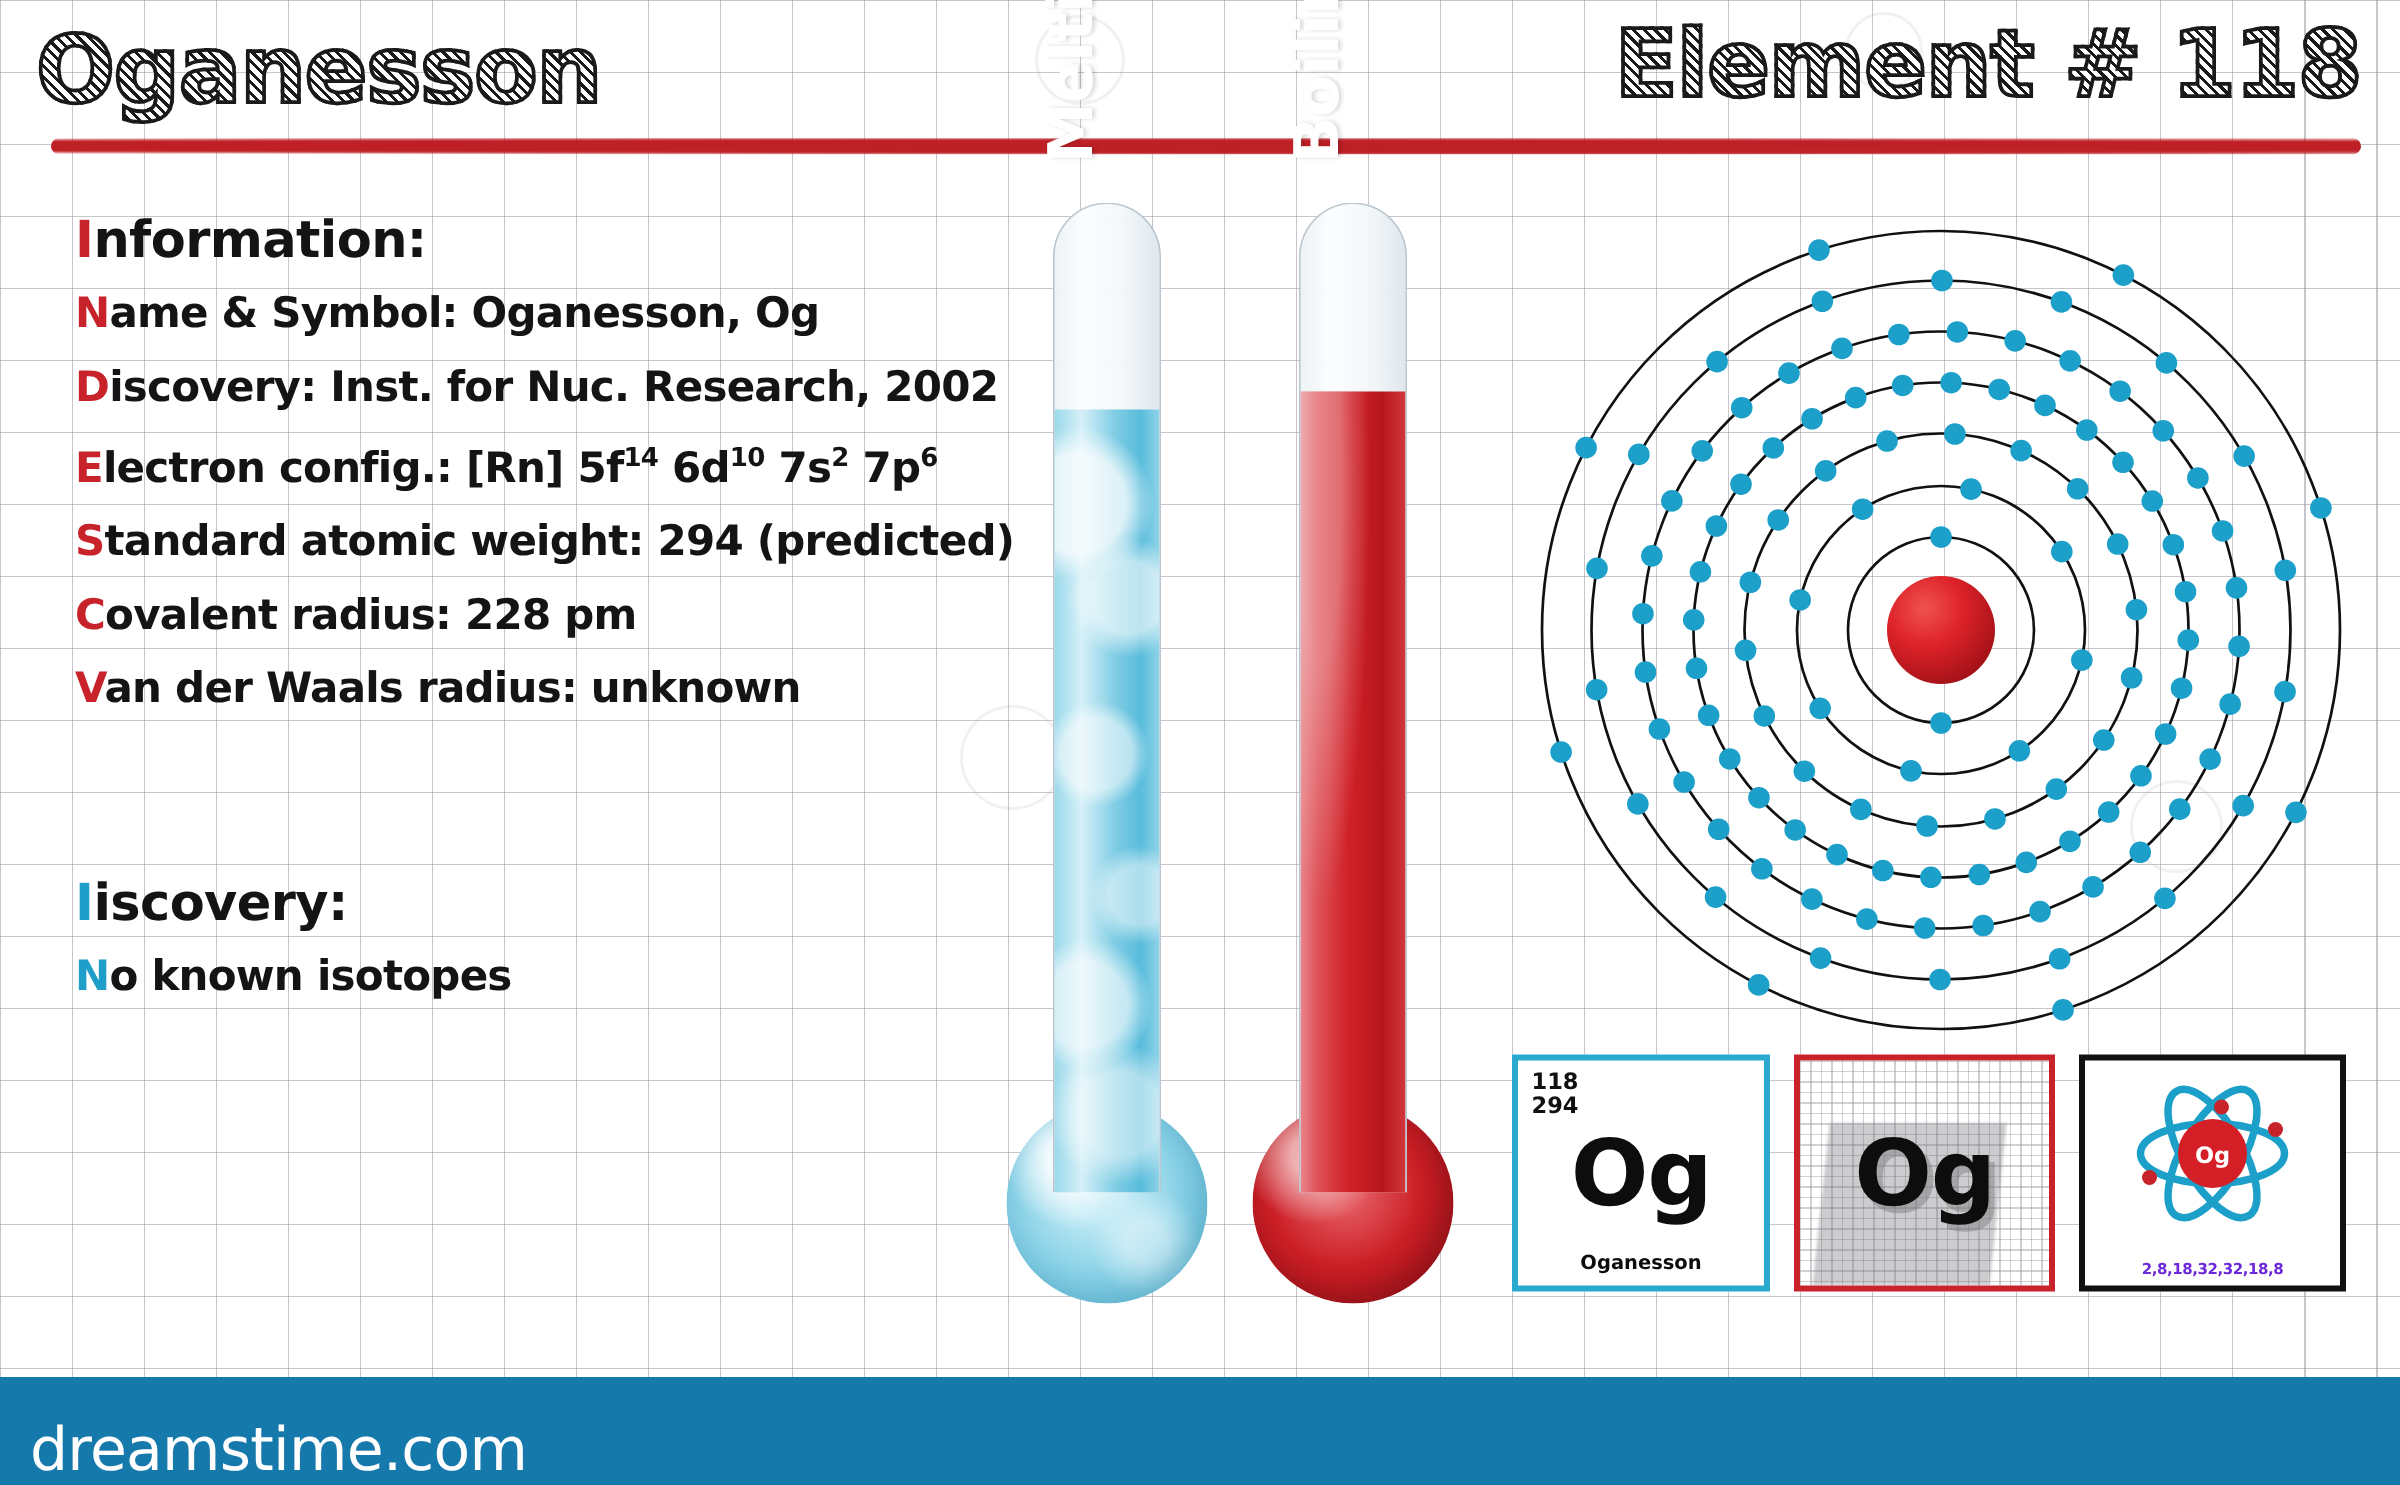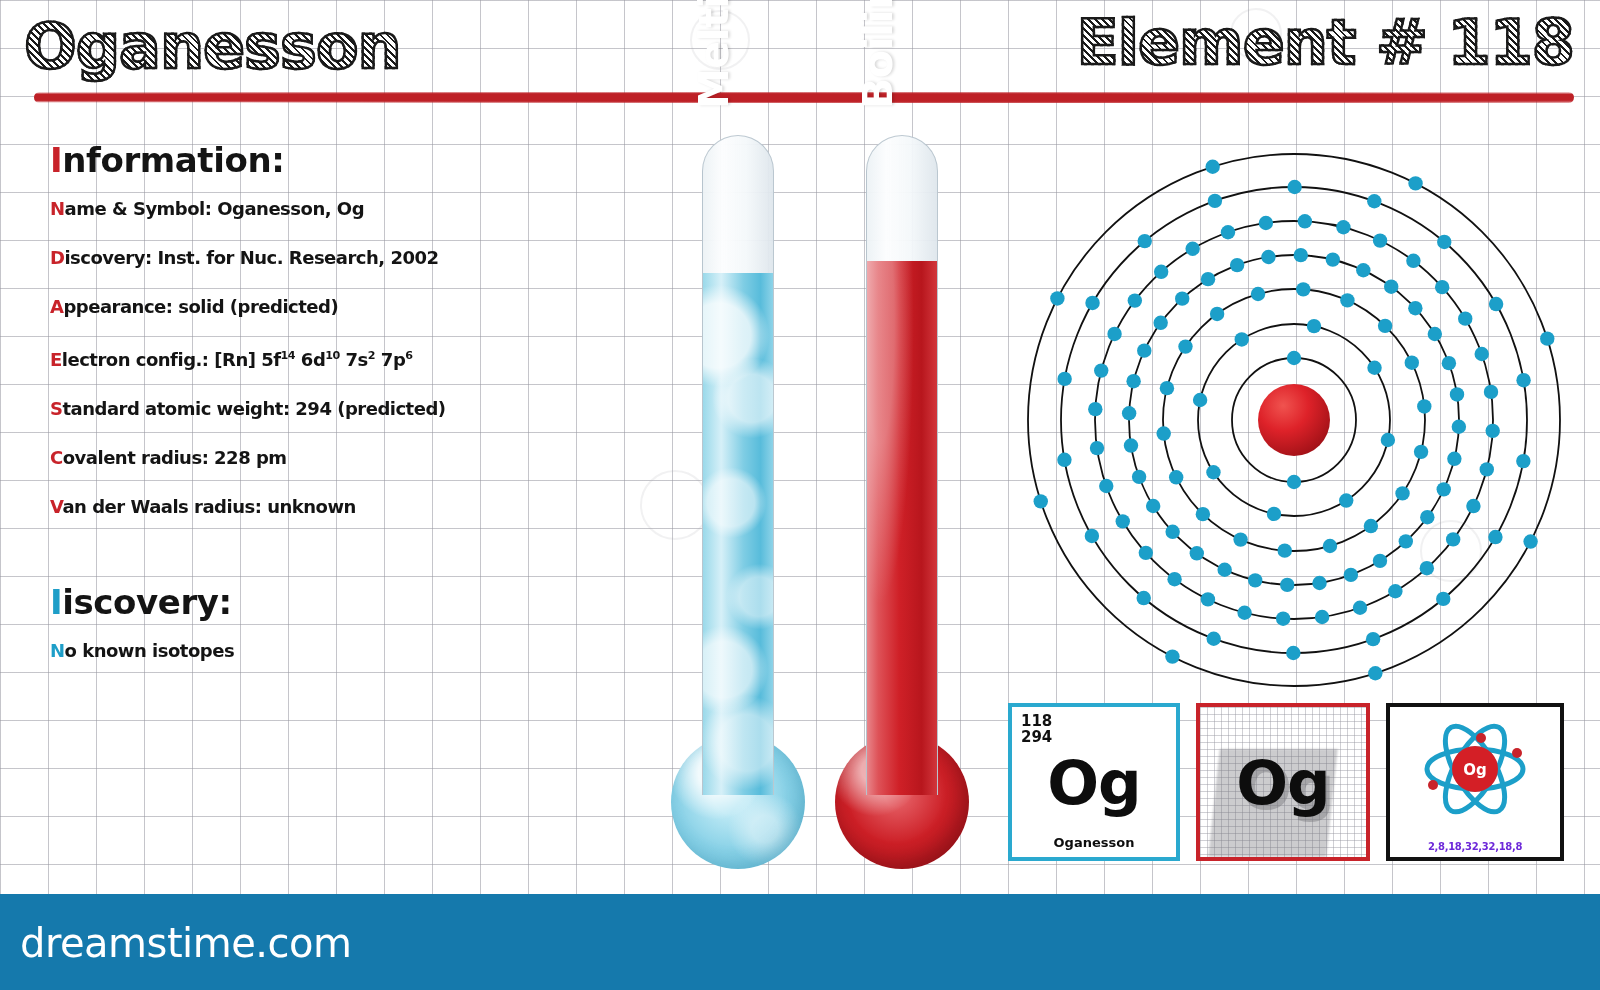--- a/index.html
+++ b/index.html
@@ -59,21 +59,21 @@
     font-weight: 700;
     font-size: 34px;
     color: #141414;
     letter-spacing: -0.4px;
     margin-bottom: 4px;
     white-space: nowrap;
   }
   .info-line {
     font-family: "DejaVu Sans", sans-serif;
     font-weight: 700;
-    font-size: 18px;
+    font-size: 28px;
     color: #141414;
     letter-spacing: -0.5px;
     line-height: 49px;
     white-space: nowrap;
   }
   .cap-red  { color: #c8232a; }
   .cap-blue { color: #1e9ec8; }
   sup { font-size: 0.62em; font-weight: 700; vertical-align: super; }
   #isotopes-block { position: absolute; left: 50px; top: 582px; width: 600px; }
 
@@ -197,21 +197,21 @@
     overflow: hidden;
   }
   #box-atom .cfg {
     position: absolute; left: 0; right: 0; bottom: 5px; text-align: center;
     font-family: "DejaVu Sans", sans-serif; font-weight: 700;
     font-size: 10px; color: #6d28d9; letter-spacing: -0.3px;
   }
 
   
   #footer {
-    position: absolute; left: 0; bottom: 0; width: 1600px; height: 96px;
+    position: absolute; left: 0; bottom: 0; width: 1600px; height: 72px;
     background: #1579ac;
   }
   #dreamstime-logo {
     position: absolute; left: 20px; top: 26px;
     font-family: "DejaVu Sans", sans-serif;
     font-size: 40px; color: #ffffff; letter-spacing: -0.5px;
   }
   #footer-credit {
     position: absolute; right: 14px; top: 32px;
     font-family: "Liberation Sans", sans-serif;
@@ -242,21 +242,20 @@
     <div id="red-rule"></div>
   </div>
 
   <div id="info-panel">
     <div class="sec-head">
       <span class="cap-red">I</span><span>nformation:</span>
     </div>
     <div id="info-lines">
         <div class="info-line"><span class="cap-red">N</span><span>ame &amp; Symbol: Oganesson, Og</span></div>
         <div class="info-line"><span class="cap-red">D</span><span>iscovery: Inst. for Nuc. Research, 2002</span></div>
-        <div class="info-line"><span class="cap-red">A</span><span>ppearance: solid (predicted)</span></div>
         <div class="info-line"><span class="cap-red">E</span><span>lectron config.: [Rn] 5f<sup>14</sup> 6d<sup>10</sup> 7s<sup>2</sup> 7p<sup>6</sup></span></div>
         <div class="info-line"><span class="cap-red">S</span><span>tandard atomic weight: 294 (predicted)</span></div>
         <div class="info-line"><span class="cap-red">C</span><span>ovalent radius: 228 pm</span></div>
         <div class="info-line"><span class="cap-red">V</span><span>an der Waals radius: unknown</span></div>
       </div>
   </div>
 
   <div id="isotopes-block">
     <div class="sec-head">
       <span class="cap-blue">I</span><span>iscovery:</span>

